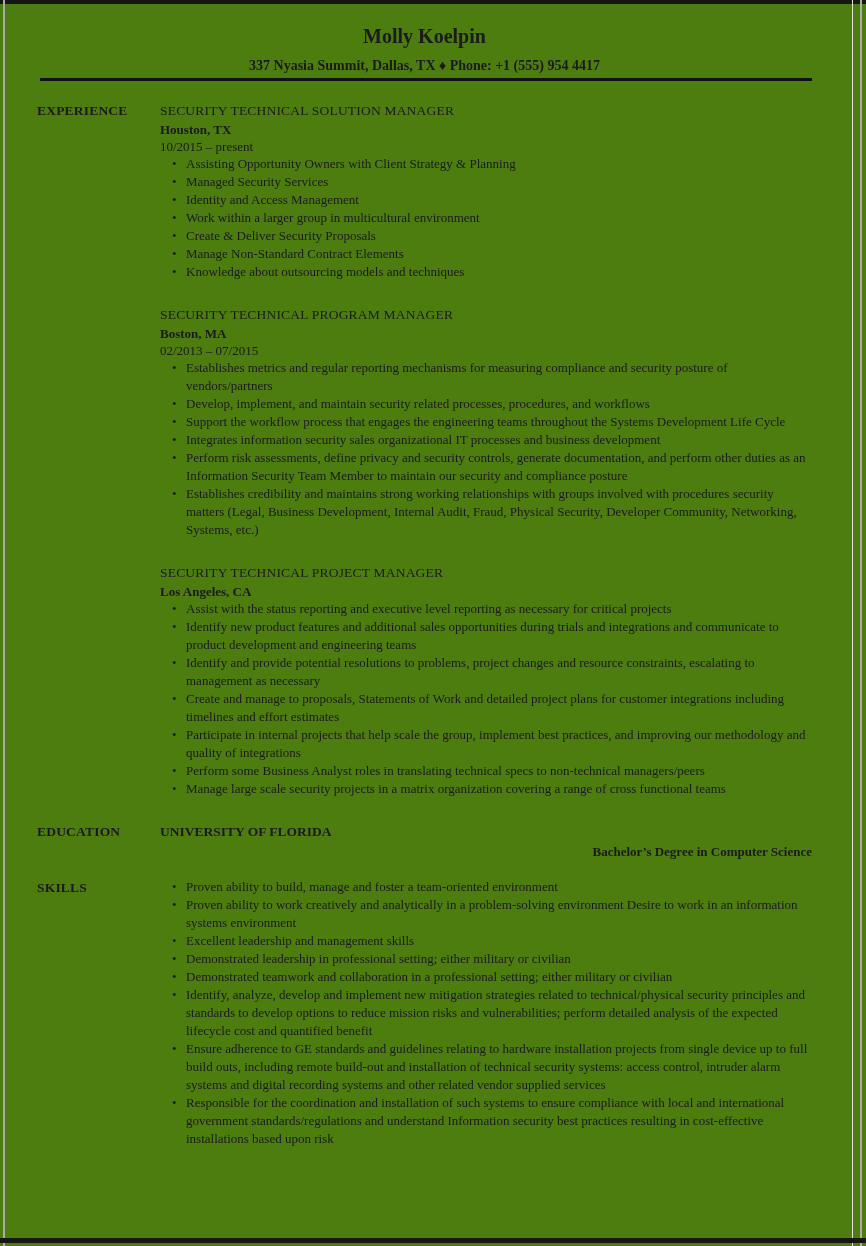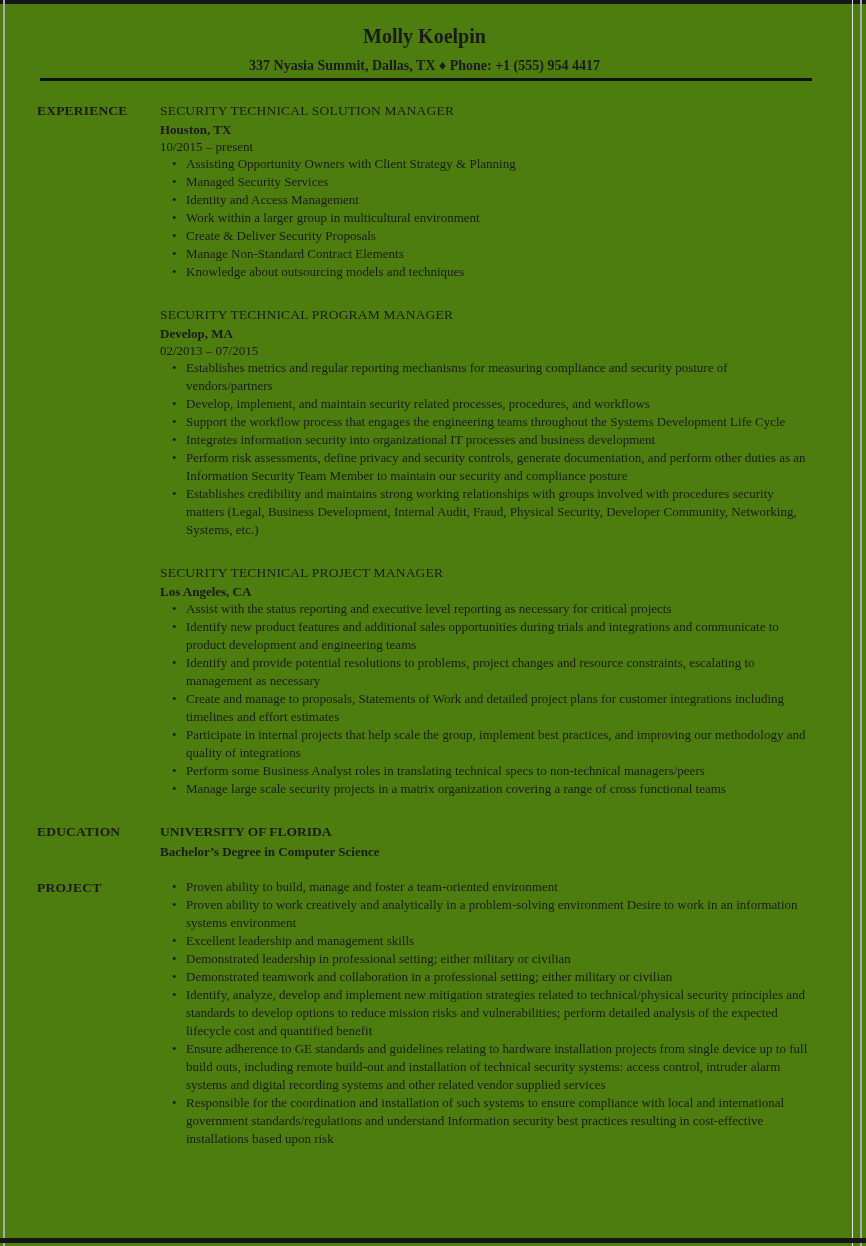--- a/index.html
+++ b/index.html
@@ -38,21 +38,21 @@
   .job:first-child { margin-top:0; }
   .job-title { font-size:13.5px; font-weight:normal; line-height:20px; margin:0; letter-spacing:0.2px; }
   .job-location { font-size:13px; font-weight:bold; line-height:17px; }
   .job-dates { font-size:13px; line-height:17px; }
 
   ul.bullets { margin:0; padding:0 0 0 12px; list-style:none; font-size:13px; line-height:18px; }
   ul.bullets li { position:relative; padding-left:14px; }
   ul.bullets li::before { content:"\2022"; position:absolute; left:0; top:0; }
 
   .edu-school { font-size:13.5px; font-weight:bold; line-height:20px; }
-  .edu-degree { font-size:13px; font-weight:bold; line-height:20px; }
+  .edu-degree { font-size:13px; font-weight:bold; line-height:20px;text-align:right; }
 
   .section-education { margin-top:24px; }
   .section-skills { margin-top:16px; }
 </style>
 </head>
 <body>
 
 <div class="page">
   <div class="edge-top"></div>
   <div class="edge-left"></div>
@@ -80,27 +80,27 @@
               <li>Identity and Access Management</li>
               <li>Work within a larger group in multicultural environment</li>
               <li>Create &amp; Deliver Security Proposals</li>
               <li>Manage Non-Standard Contract Elements</li>
               <li>Knowledge about outsourcing models and techniques</li>
             </ul>
   </div>
 
   <div class="job">
     <h3 class="job-title">SECURITY TECHNICAL PROGRAM MANAGER</h3>
-    <div class="job-location">Develop, MA</div>
+    <div class="job-location">Boston, MA</div>
     <div class="job-dates">02/2013 – 07/2015</div>
     <ul class="bullets">
               <li>Establishes metrics and regular reporting mechanisms for measuring compliance and security posture of vendors/partners</li>
               <li>Develop, implement, and maintain security related processes, procedures, and workflows</li>
               <li>Support the workflow process that engages the engineering teams throughout the Systems Development Life Cycle</li>
-              <li>Integrates information security into organizational IT processes and business development</li>
+              <li>Integrates information security sales organizational IT processes and business development</li>
               <li>Perform risk assessments, define privacy and security controls, generate documentation, and perform other duties as an Information Security Team Member to maintain our security and compliance posture</li>
               <li>Establishes credibility and maintains strong working relationships with groups involved with procedures security matters (Legal, Business Development, Internal Audit, Fraud, Physical Security, Developer Community, Networking, Systems, etc.)</li>
             </ul>
   </div>
 
   <div class="job">
     <h3 class="job-title">SECURITY TECHNICAL PROJECT MANAGER</h3>
     <div class="job-location">Los Angeles, CA</div>
     <ul class="bullets">
               <li>Assist with the status reporting and executive level reporting as necessary for critical projects</li>
@@ -117,21 +117,21 @@
 
     <div class="section section-education">
       <div class="section-label">EDUCATION</div>
       <div class="section-body">
         <div class="edu-school">UNIVERSITY OF FLORIDA</div>
         <div class="edu-degree">Bachelor’s Degree in Computer Science</div>
       </div>
     </div>
 
     <div class="section section-skills">
-      <div class="section-label">PROJECT</div>
+      <div class="section-label">SKILLS</div>
       <div class="section-body">
         <ul class="bullets">
             <li>Proven ability to build, manage and foster a team-oriented environment</li>
             <li>Proven ability to work creatively and analytically in a problem-solving environment Desire to work in an information systems environment</li>
             <li>Excellent leadership and management skills</li>
             <li>Demonstrated leadership in professional setting; either military or civilian</li>
             <li>Demonstrated teamwork and collaboration in a professional setting; either military or civilian</li>
             <li>Identify, analyze, develop and implement new mitigation strategies related to technical/physical security principles and standards to develop options to reduce mission risks and vulnerabilities; perform detailed analysis of the expected lifecycle cost and quantified benefit</li>
             <li>Ensure adherence to GE standards and guidelines relating to hardware installation projects from single device up to full build outs, including remote build-out and installation of technical security systems: access control, intruder alarm systems and digital recording systems and other related vendor supplied services</li>
             <li>Responsible for the coordination and installation of such systems to ensure compliance with local and international government standards/regulations and understand Information security best practices resulting in cost-effective installations based upon risk</li>

